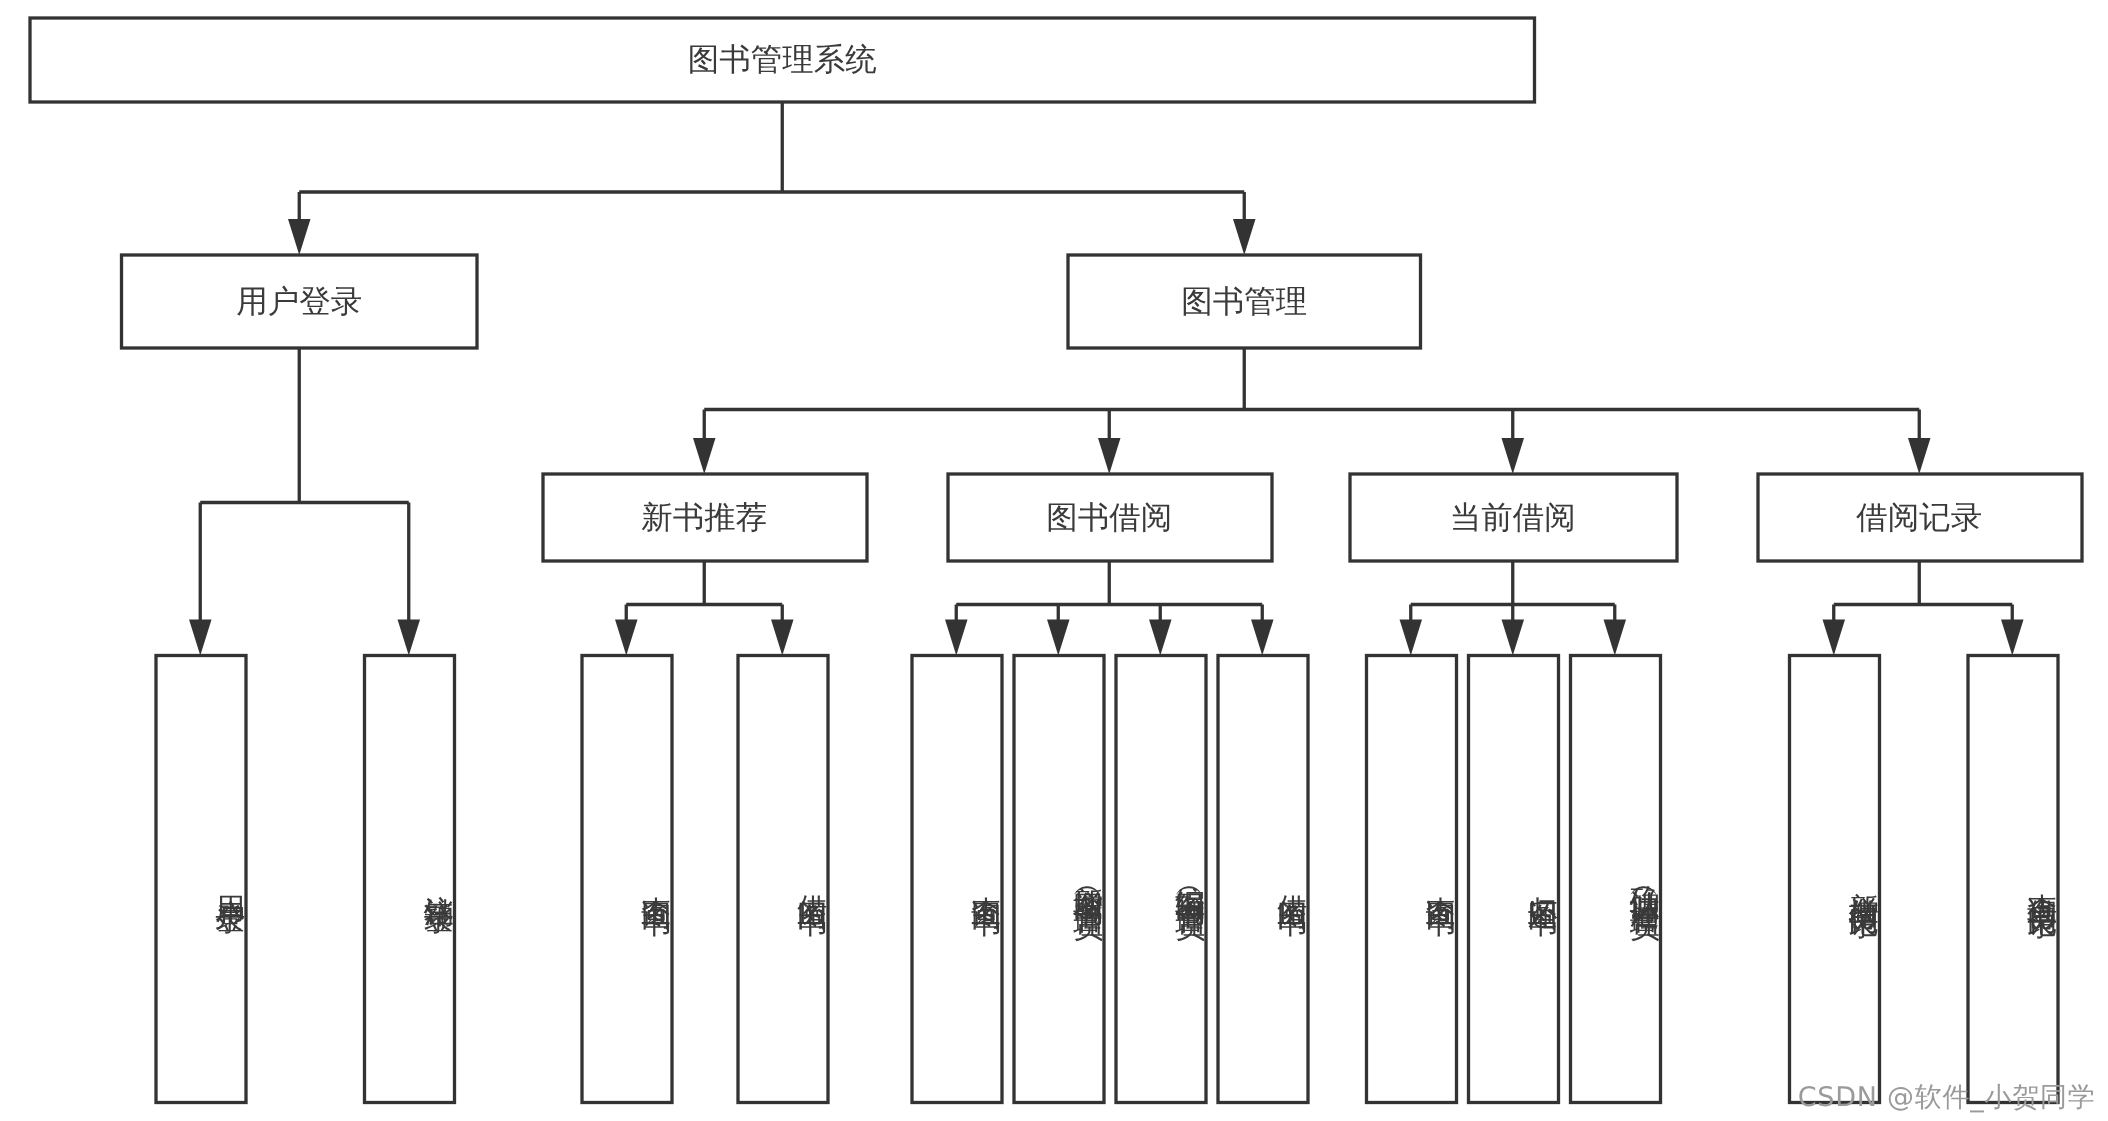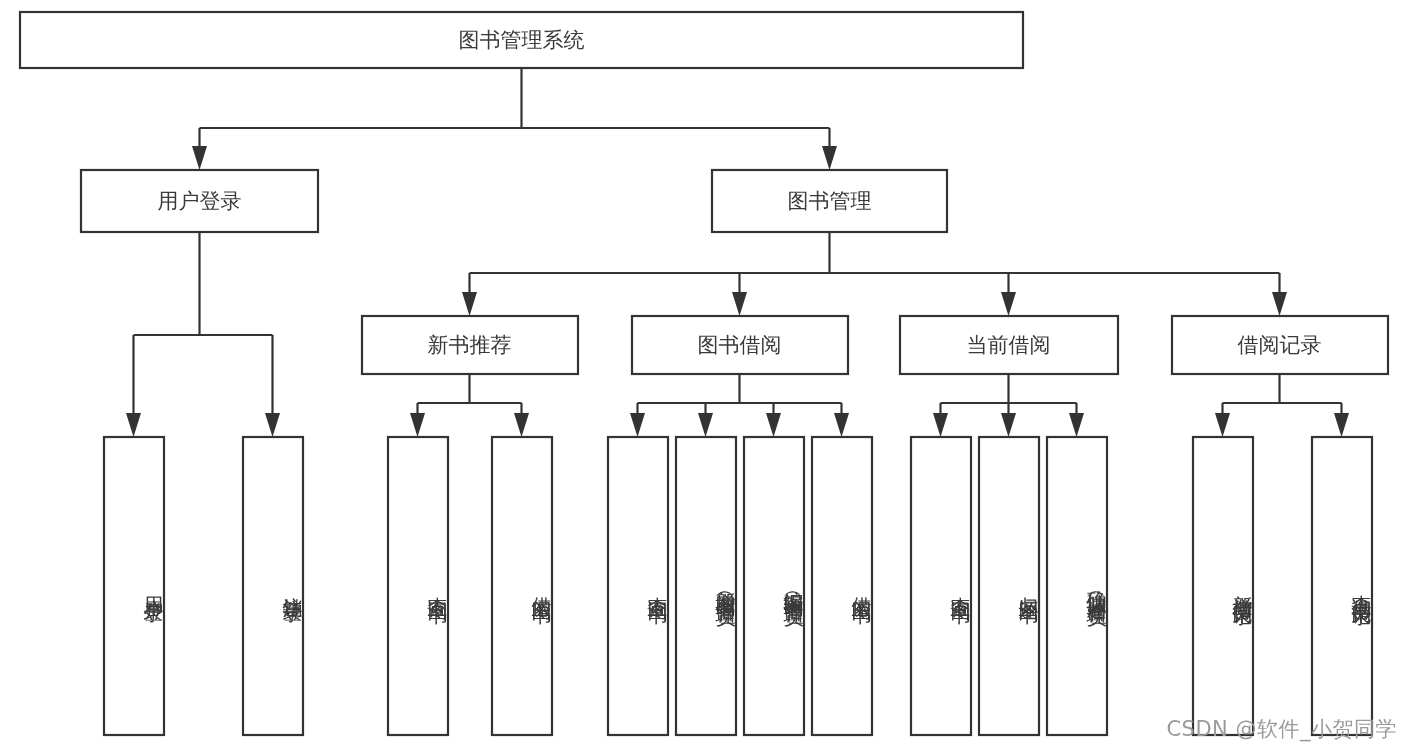--- a/index.html
+++ b/index.html
@@ -11,21 +11,21 @@
   .edge{stroke:#333333;stroke-width:2.2;fill:none;stroke-linecap:butt;}
   .arrow-head{fill:#333333;stroke:none;}
   .h-label{font-size:21px;fill:#3a3a3a;text-anchor:middle;dominant-baseline:middle;}
   .v-label{position:absolute;
            writing-mode:vertical-rl;
            text-orientation:upright;
            font-size:20px;color:#3a3a3a;
            line-height:1.06;letter-spacing:2.5px;
            display:flex;align-items:flex-start;justify-content:center;
            white-space:nowrap;pointer-events:none;}
-  .watermark{position:absolute;font-size:21px;color:#9a9a9a;
+  .watermark{position:absolute;font-size:18px;color:#9a9a9a;
              right:8px;bottom:4px;white-space:nowrap;letter-spacing:.5px;}
 </style>
 </head>
 <body>
 
 <div id="stage">
 
   <svg width="1405" height="747" viewBox="0 0 1405 747">
 
     <g>

